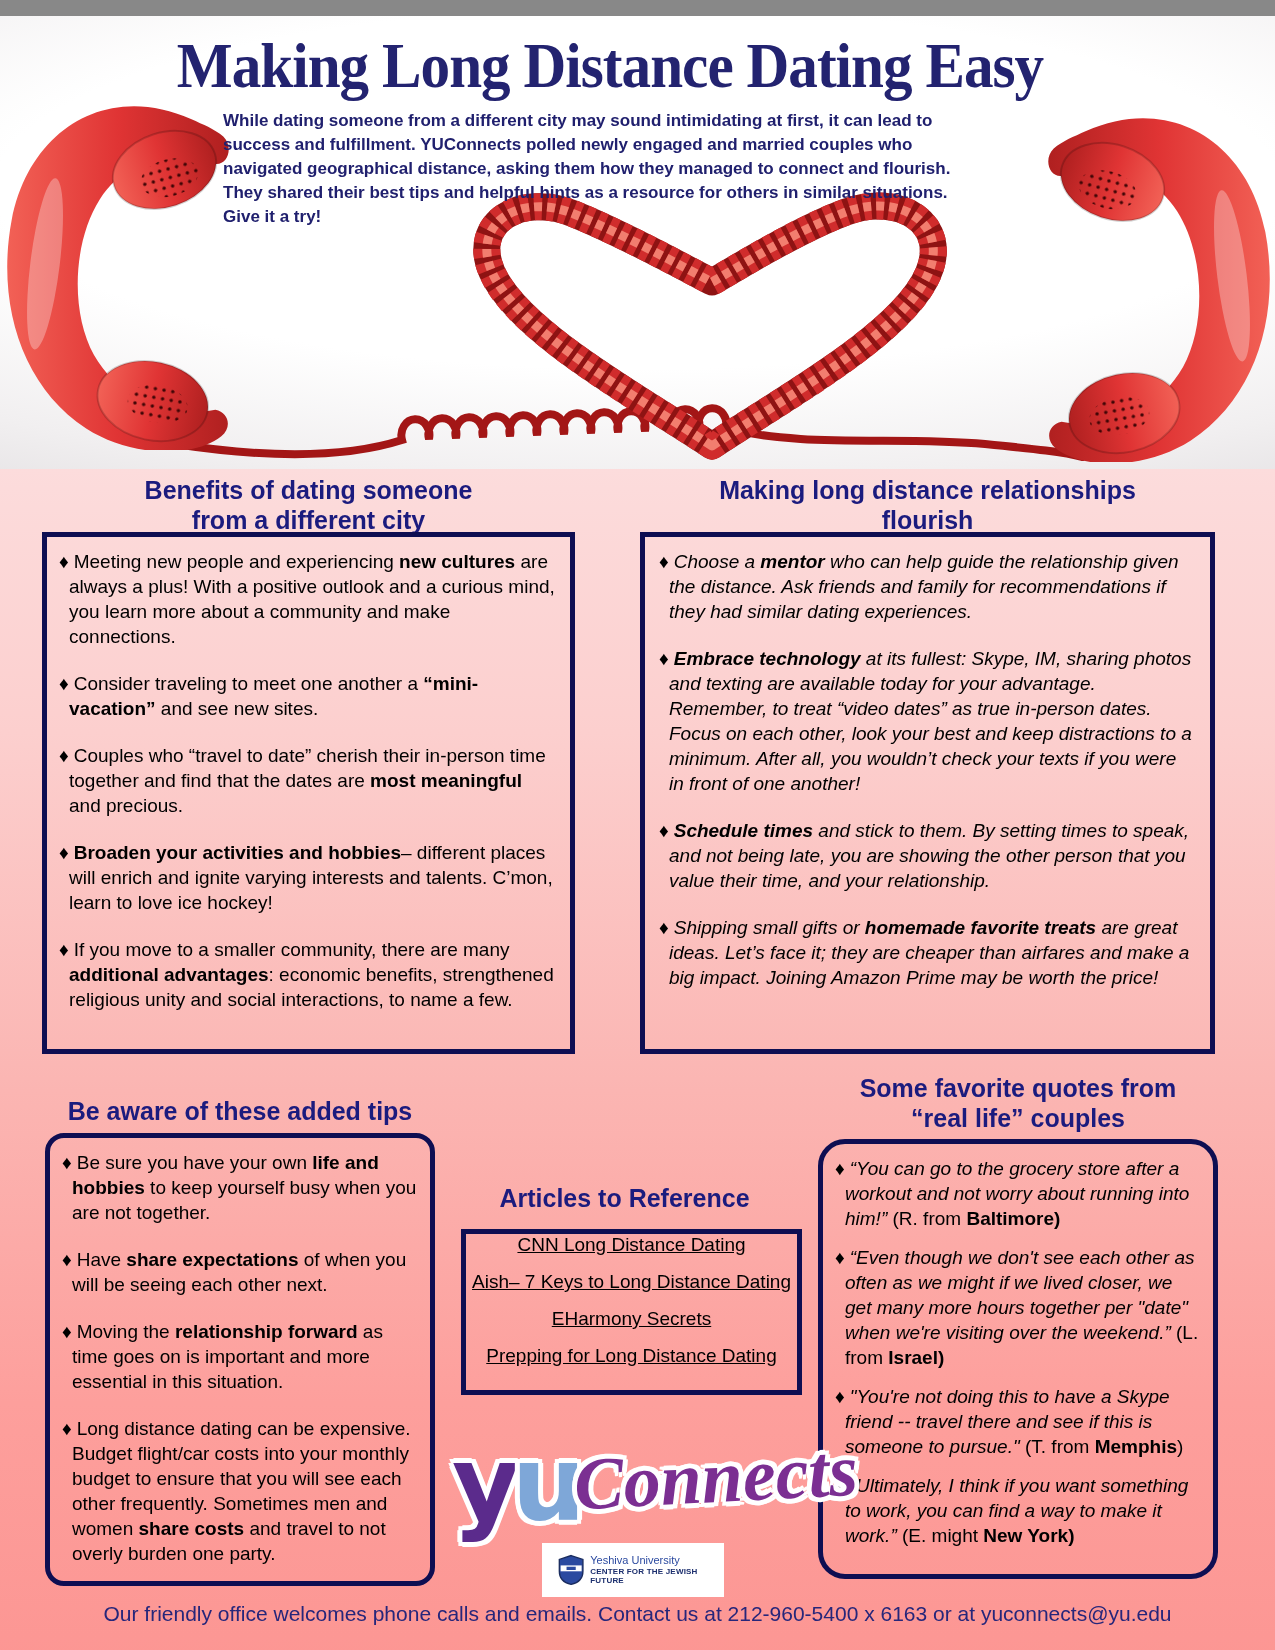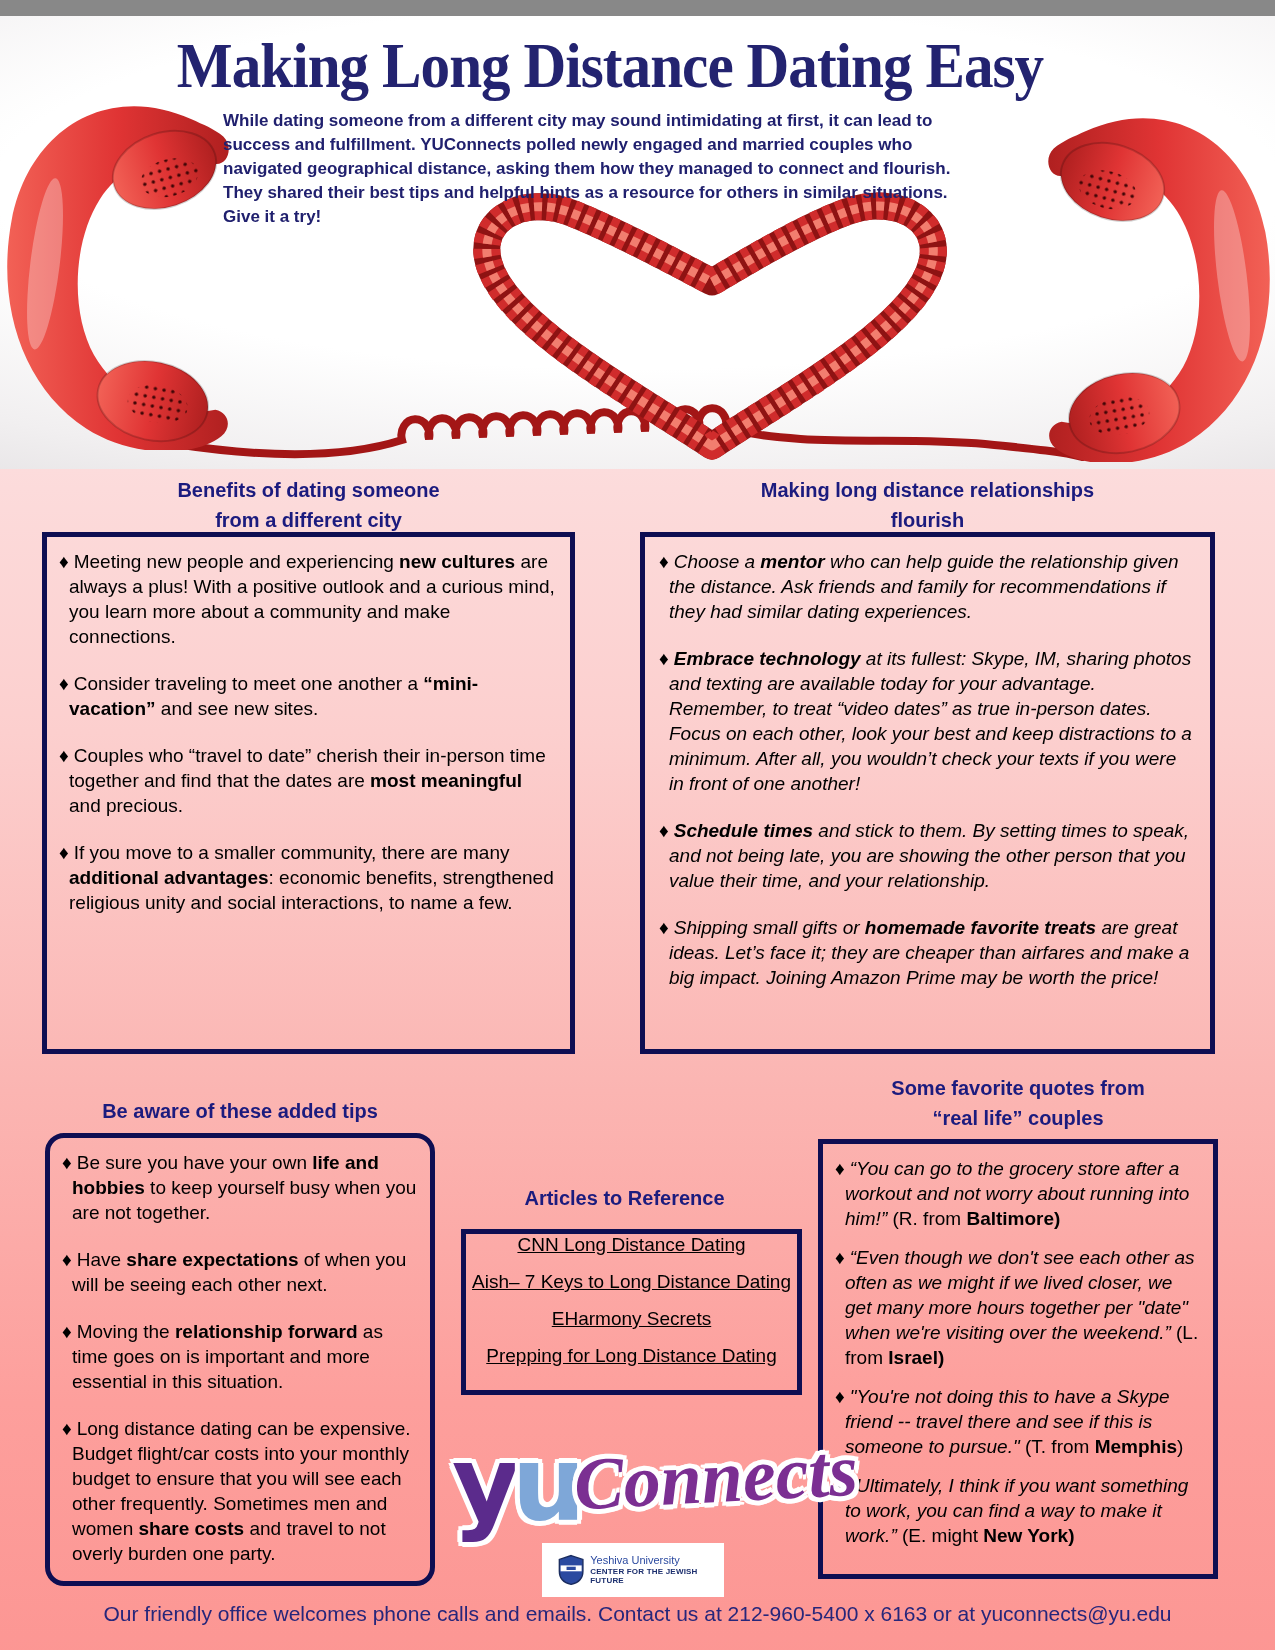--- a/index.html
+++ b/index.html
@@ -14,40 +14,40 @@
         color:#232370;transform:scale(.97,1.04);transform-origin:50% 0;}
   .hero-intro{position:absolute;left:223px;top:93px;width:800px;
         font-size:17px;line-height:24px;font-weight:bold;color:#20206e;white-space:pre-line;}
   .cords-svg{position:absolute;left:0;top:0;width:1275px;height:453px;}
   .phone{position:absolute;width:255px;height:382px;}
   .phone-left{left:-10px;top:52px;}
   .phone-right{right:-12px;top:64px;transform:scaleX(-1);}
   
   .content{position:absolute;left:0;top:453px;width:1275px;height:1197px;
         background:linear-gradient(180deg,#fcdcdc 0%,#fccfce 22%,#fbb5b2 52%,#fd9f9c 78%,#fc9693 100%);}
-  .sec-heading{position:absolute;margin:0;text-align:center;font-size:20px;line-height:30px;
+  .sec-heading{position:absolute;margin:0;text-align:center;font-size:25px;line-height:30px;
         font-weight:bold;color:#1b1b7e;white-space:pre-line;}
   .box{position:absolute;border:5px solid #0e0e52;box-sizing:border-box;background:transparent;}
   .bullets{padding:12px 12px 0 12px;font-size:19px;line-height:25px;color:#000;}
   .bullet{margin-bottom:22px;padding-left:10px;text-indent:-10px;}
   .blt{margin-right:5px;}
   .b{font-weight:bold;}
   .i{font-style:italic;}
   #benefits-heading{left:42px;top:6px;width:533px;}
   #benefits-box{left:42px;top:63px;width:533px;height:522px;}
   #flourish-heading{left:640px;top:6px;width:575px;}
   #flourish-box{left:640px;top:63px;width:575px;height:522px;}
   #flourish-box .bullets{padding-left:14px;padding-right:14px;font-style:italic;}
   #tips-heading{left:45px;top:627px;width:390px;}
   #tips-box{left:45px;top:664px;width:390px;height:453px;border-radius:19px;}
   #articles-heading{left:437px;top:714px;width:375px;}
   #articles-box{left:461px;top:760px;width:341px;height:166px;text-align:center;}
   .article-link{display:block;margin-bottom:15px;font-size:19px;color:#000;text-decoration:underline;}
   #quotes-heading{left:818px;top:604px;width:400px;}
-  #quotes-box{left:818px;top:670px;width:400px;height:440px;}
+  #quotes-box{left:818px;top:670px;width:400px;height:440px;border-radius:27px;}
   #quotes-box .bullet{margin-bottom:14px;}
   
   .logo{position:absolute;left:452px;top:965px;width:360px;height:120px;white-space:nowrap;}
   .logo-outline{text-shadow:-4px -4px 0 #fff,4px -4px 0 #fff,-4px 4px 0 #fff,4px 4px 0 #fff,
         -5px 0 0 #fff,5px 0 0 #fff,0 -5px 0 #fff,0 5px 0 #fff;}
   .logo-yu{font-family:"DejaVu Sans",sans-serif;font-weight:bold;font-size:104px;letter-spacing:-8px;line-height:100px;}
   .logo-y{color:#5b2b8c;}
   .logo-u{color:#7ea7d8;}
   .logo-connects{display:inline-block;font-family:"Liberation Serif",serif;font-style:italic;font-weight:bold;
         font-size:74px;color:#7b2f92;margin-left:-4px;transform:rotate(-3deg);vertical-align:18px;}
@@ -131,20 +131,21 @@
 
   <div class="content">
 
     <h2 class="sec-heading" id="benefits-heading">Benefits of dating someone
 from a different city</h2>
     <div class="box" id="benefits-box">
       <div class="bullets">
           <div class="bullet"><span class="blt">♦</span><span>Meeting new people and experiencing </span><span class="b">new cultures</span><span> are always a plus! With a positive outlook and a curious mind, you learn more about a community and make connections.</span></div>
           <div class="bullet"><span class="blt">♦</span><span>Consider traveling to meet one another a </span><span class="b">“mini-vacation”</span><span> and see new sites.</span></div>
           <div class="bullet"><span class="blt">♦</span><span>Couples who “travel to date” cherish their in-person time together and find that the dates are </span><span class="b">most meaningful</span><span> and precious.</span></div>
+          <div class="bullet"><span class="blt">♦</span><span class="b">Broaden your activities and hobbies</span><span>– different places will enrich and ignite varying interests and talents. C’mon, learn to love ice hockey!</span></div>
           <div class="bullet"><span class="blt">♦</span><span>If you move to a smaller community, there are many </span><span class="b">additional advantages</span><span>: economic benefits, strengthened religious unity and social  interactions, to name a few.</span></div>
         </div>
     </div>
 
     <h2 class="sec-heading" id="flourish-heading">Making long distance relationships
 flourish</h2>
     <div class="box" id="flourish-box">
       <div class="bullets">
           <div class="bullet"><span class="blt">♦</span><span>Choose a </span><span class="b">mentor</span><span> who can help guide the relationship given the distance. Ask friends and family for recommendations if they had similar dating experiences.</span></div>
           <div class="bullet"><span class="blt">♦</span><span class="b">Embrace technology</span><span> at its fullest: Skype, IM, sharing photos and texting are available today for your ad­vantage. Remember, to treat “video dates” as true in-person dates. Focus on each other, look your best and keep distractions to a minimum. After all, you wouldn’t check your texts if you were in front of one another!</span></div>

